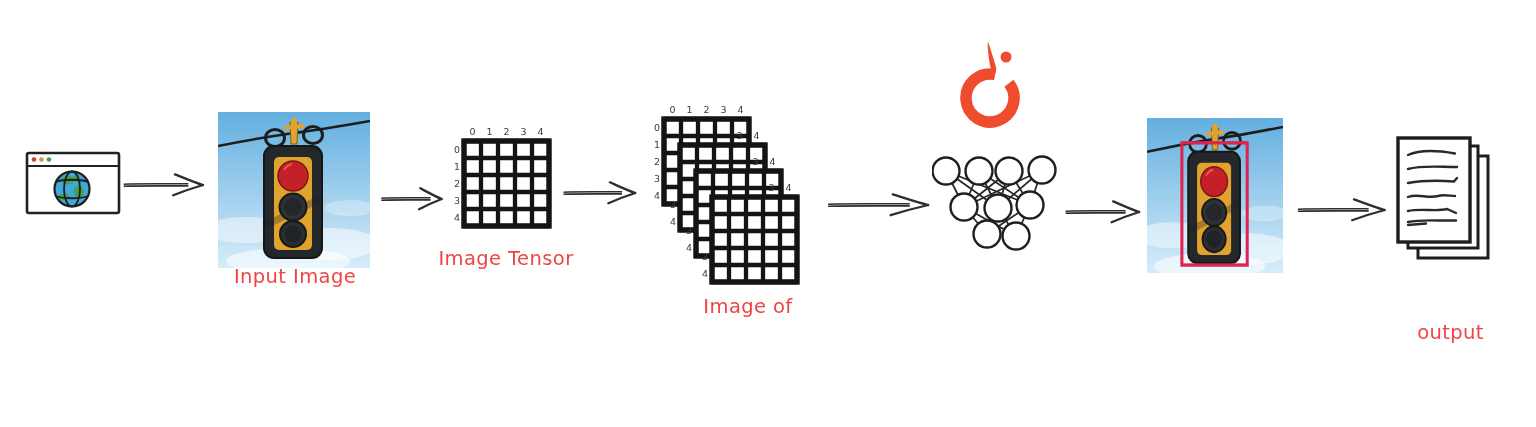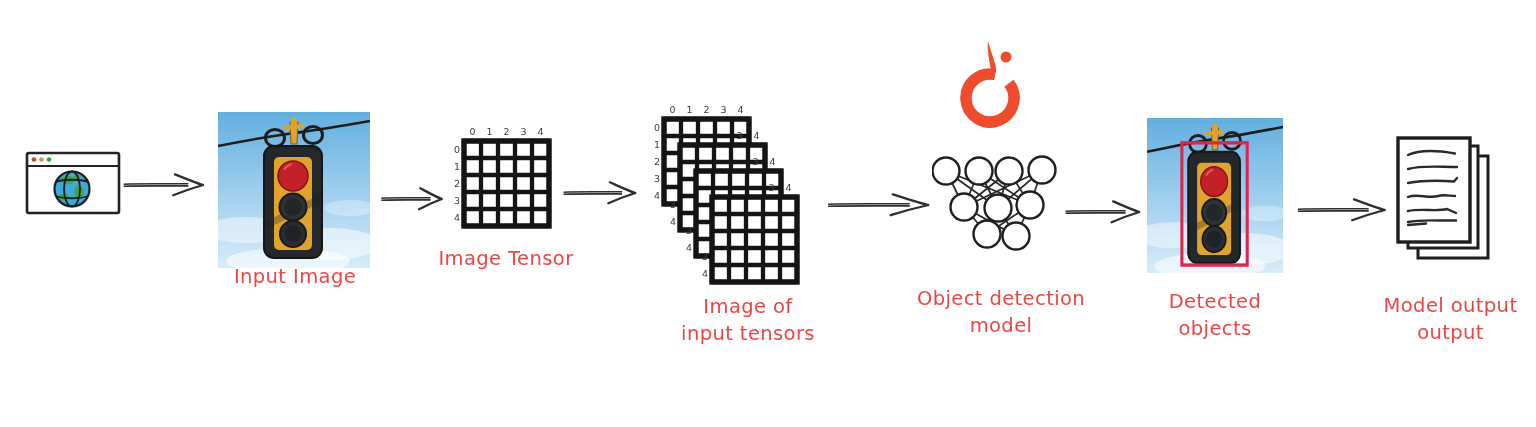--- a/index.html
+++ b/index.html
@@ -188,21 +188,20 @@
       <g class="idx">
         <text x="73.5" y="11">3</text>
         <text x="90.5" y="11">4</text>
         <text x="7" y="80">3</text>
         <text x="7" y="97">4</text>
       </g>
     </g>
   </svg>
   <div class="caption" style="left:658px;top:294px;width:180px">
     <span>Image of</span><br>
-    <span>input tensors</span>
   </div>
 
   <svg class="abs arrow" style="left:826px;top:192px" width="106" height="26" viewBox="0 0 100 28" preserveAspectRatio="none">
     <path class="a-shaft" d="M2 13.2 C 28 12.2, 55 13, 79 12.6 M2 15.4 C 28 14.6, 55 15.2, 79 14.9"></path>
     <path class="a-head" d="M63 2.5 C 74 6.5, 87 11.5, 96.5 14 M61 25 C 72 21, 87 16.5, 96.5 14"></path>
   </svg>
 
   <svg class="abs" style="left:956px;top:36px" width="70" height="96" viewBox="0 0 70 96">
     <path d="M39 38.5 A24 24 0 1 0 52.9 47.2" fill="none" stroke-width="11.5" stroke="#EE4C2C"></path>
     <path d="M37.8 44.5 C 33.5 30, 31.3 15, 31.7 5 C 36 17.5, 38.9 26.5, 40.3 32.8 Z" fill="#EE4C2C"></path>
@@ -216,24 +215,20 @@
       <circle class="nn-node" cx="47" cy="18" r="13.5"></circle>
       <circle class="nn-node" cx="77" cy="18" r="13.5"></circle>
       <circle class="nn-node" cx="110" cy="17" r="13.5"></circle>
       <circle class="nn-node" cx="32" cy="54" r="13.5"></circle>
       <circle class="nn-node" cx="66" cy="55" r="13.5"></circle>
       <circle class="nn-node" cx="98" cy="52" r="13.5"></circle>
       <circle class="nn-node" cx="55" cy="81" r="13.5"></circle>
       <circle class="nn-node" cx="84" cy="83" r="13.5"></circle>
     </g>
   </svg>
-  <div class="caption" style="left:901px;top:286px;width:200px">
-    <span>Object detection</span><br>
-    <span>model</span>
-  </div>
 
   <svg class="abs arrow" style="left:1064px;top:199px" width="78" height="26" viewBox="0 0 100 28" preserveAspectRatio="none">
     <path class="a-shaft" d="M2 13.2 C 28 12.2, 55 13, 79 12.6 M2 15.4 C 28 14.6, 55 15.2, 79 14.9"></path>
     <path class="a-head" d="M63 2.5 C 74 6.5, 87 11.5, 96.5 14 M61 25 C 72 21, 87 16.5, 96.5 14"></path>
   </svg>
 
   <svg class="abs" style="left:1147px;top:118px" width="136" height="155" viewBox="0 0 152 156" preserveAspectRatio="none">
     <defs>
       <linearGradient id="skyB" x1="0" y1="0" x2="0" y2="1">
         <stop offset="0" stop-color="#63AFE0"></stop>
@@ -263,41 +258,37 @@
       <path d="M46 114 L104 86" stroke="#1d2023" stroke-width="7" opacity=".3"></path>
       <circle cx="75" cy="64" r="15" stroke="#801618" stroke-width="1.5" fill="#C42027"></circle>
       <path d="M66 58 A 12 12 0 0 1 74 52" stroke="#E25B57" stroke-width="2" fill="none"></path>
       <circle cx="75" cy="95" r="13.5" fill="#2E3236" stroke="#17191b" stroke-width="2"></circle>
       <circle cx="75" cy="95" r="9" fill="#24272a"></circle>
       <circle cx="75" cy="122" r="13" fill="#2A2E31" stroke="#17191b" stroke-width="2"></circle>
       <circle cx="75" cy="122" r="8.5" fill="#202326"></circle>
     </g>
     <rect x="39" y="25" width="73" height="123" fill="none" stroke-width="3.4" stroke="#E0234E"></rect>
   </svg>
-  <div class="caption" style="left:1125px;top:289px;width:180px">
-    <span>Detected</span><br>
-    <span>objects</span>
-  </div>
 
   <svg class="abs arrow" style="left:1296px;top:197px" width="92" height="26" viewBox="0 0 100 28" preserveAspectRatio="none">
     <path class="a-shaft" d="M2 13.2 C 28 12.2, 55 13, 79 12.6 M2 15.4 C 28 14.6, 55 15.2, 79 14.9"></path>
     <path class="a-head" d="M63 2.5 C 74 6.5, 87 11.5, 96.5 14 M61 25 C 72 21, 87 16.5, 96.5 14"></path>
   </svg>
 
   <svg class="abs" style="left:1392px;top:134px" width="106" height="140" viewBox="0 0 106 140">
     <rect x="26" y="22" width="70" height="102" class="paper"></rect>
     <rect x="16" y="12" width="70" height="102" class="paper"></rect>
     <rect x="6" y="4" width="72" height="104" class="paper" style="stroke-width:3.4"></rect>
     <g>
       <path class="scribble" d="M16 21 C 28 15.5, 46 16.5, 63 19.5"></path>
       <path class="scribble" d="M16 35 C 30 31, 48 33, 65 33"></path>
       <path class="scribble" d="M16 49 C 32 46, 50 46.5, 62 47.5 L 65 44"></path>
       <path class="scribble" d="M16 63 C 26 59, 36 65, 46 62 C 52 60, 58 62, 63 62"></path>
       <path class="scribble" d="M16 77 C 30 74, 44 78, 55 75 L 64 79"></path>
       <path class="scribble" d="M16 88 C 30 85, 47 87, 64 86.5 M16 91 L 34 89.5"></path>
     </g>
   </svg>
   <div class="caption" style="left:1358px;top:293px;width:185px">
-    <span>Model output</span><br>
+    <br>
     <span>output</span>
   </div>
 
 </div>
 
 </body></html>

